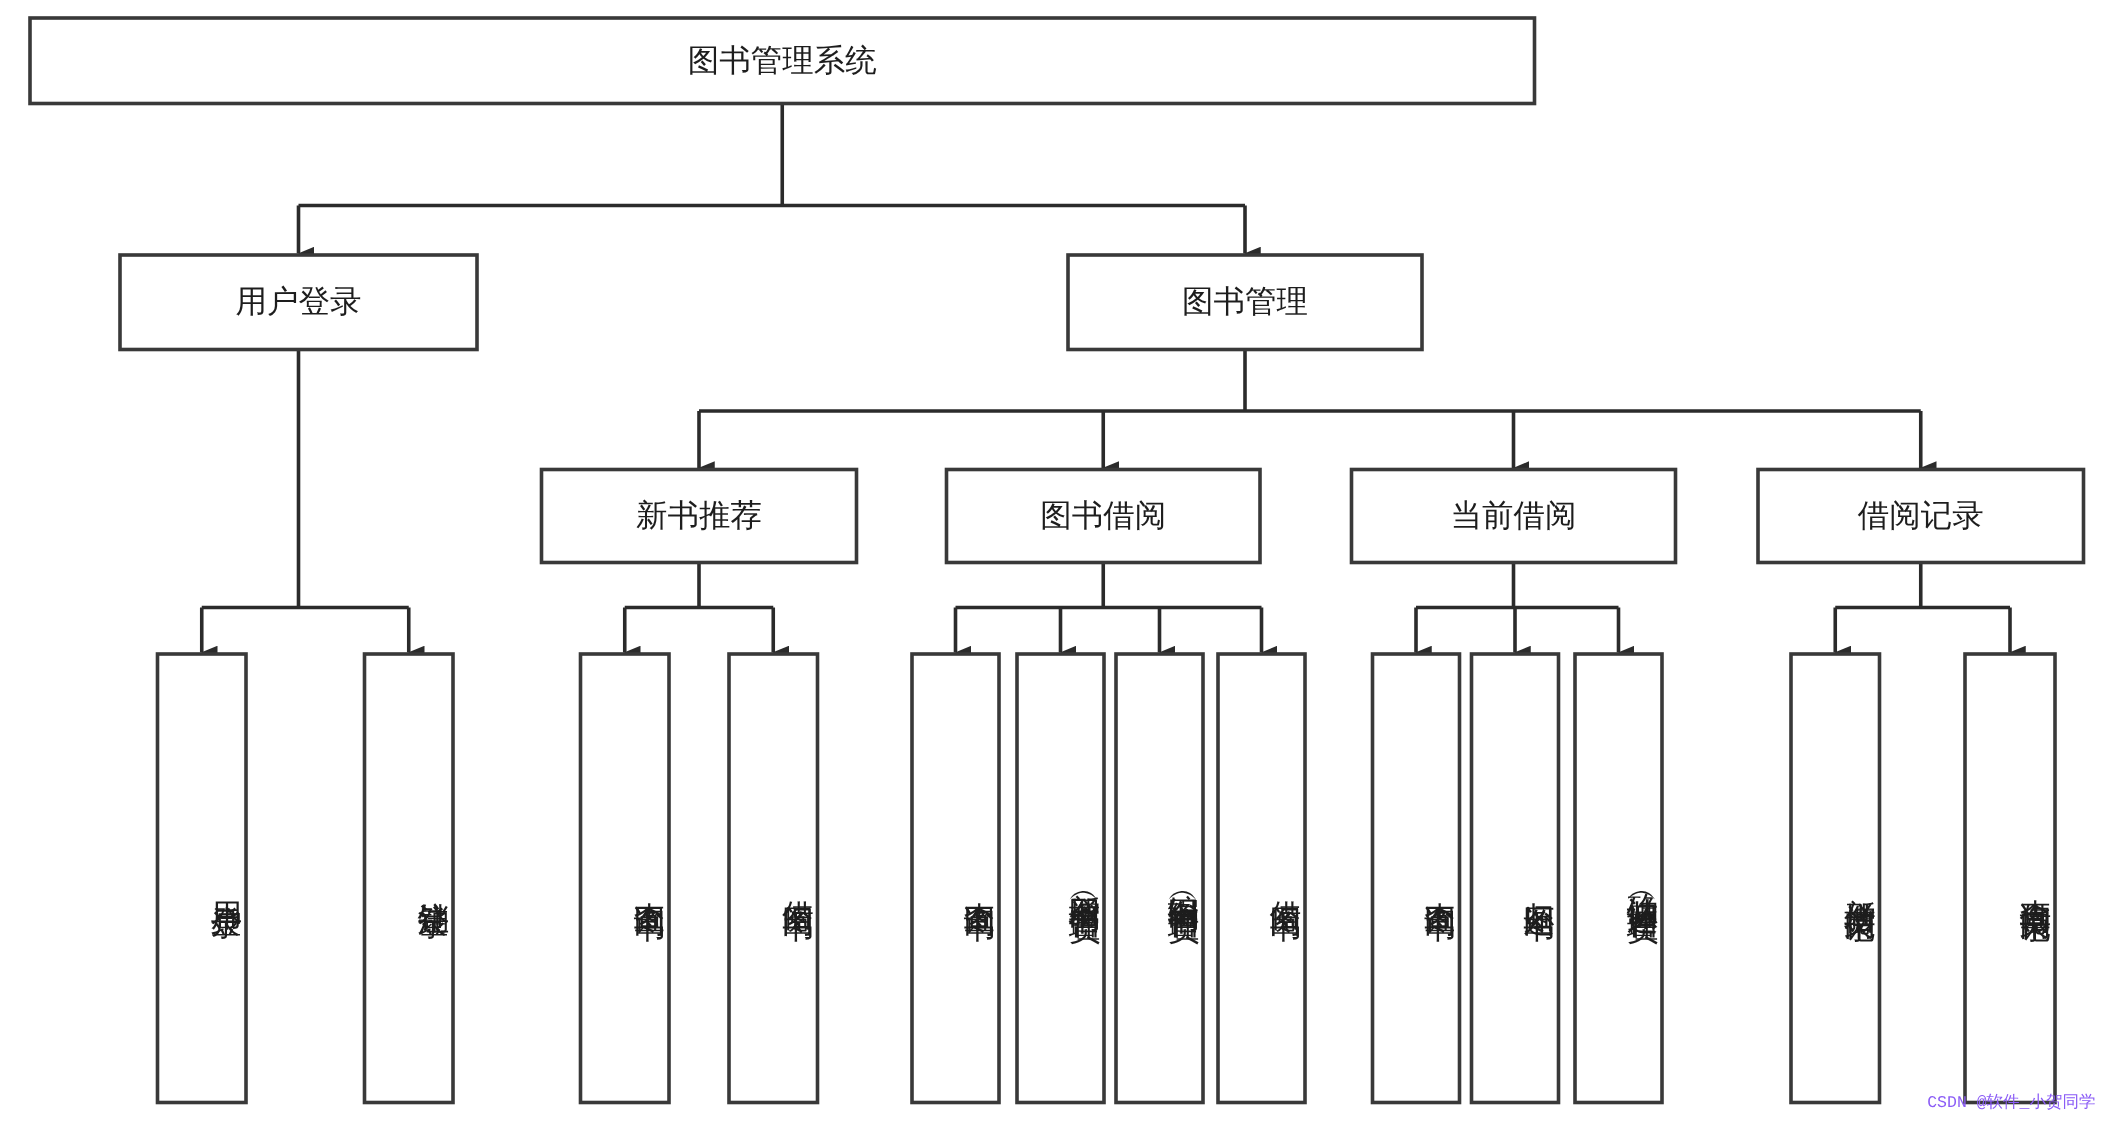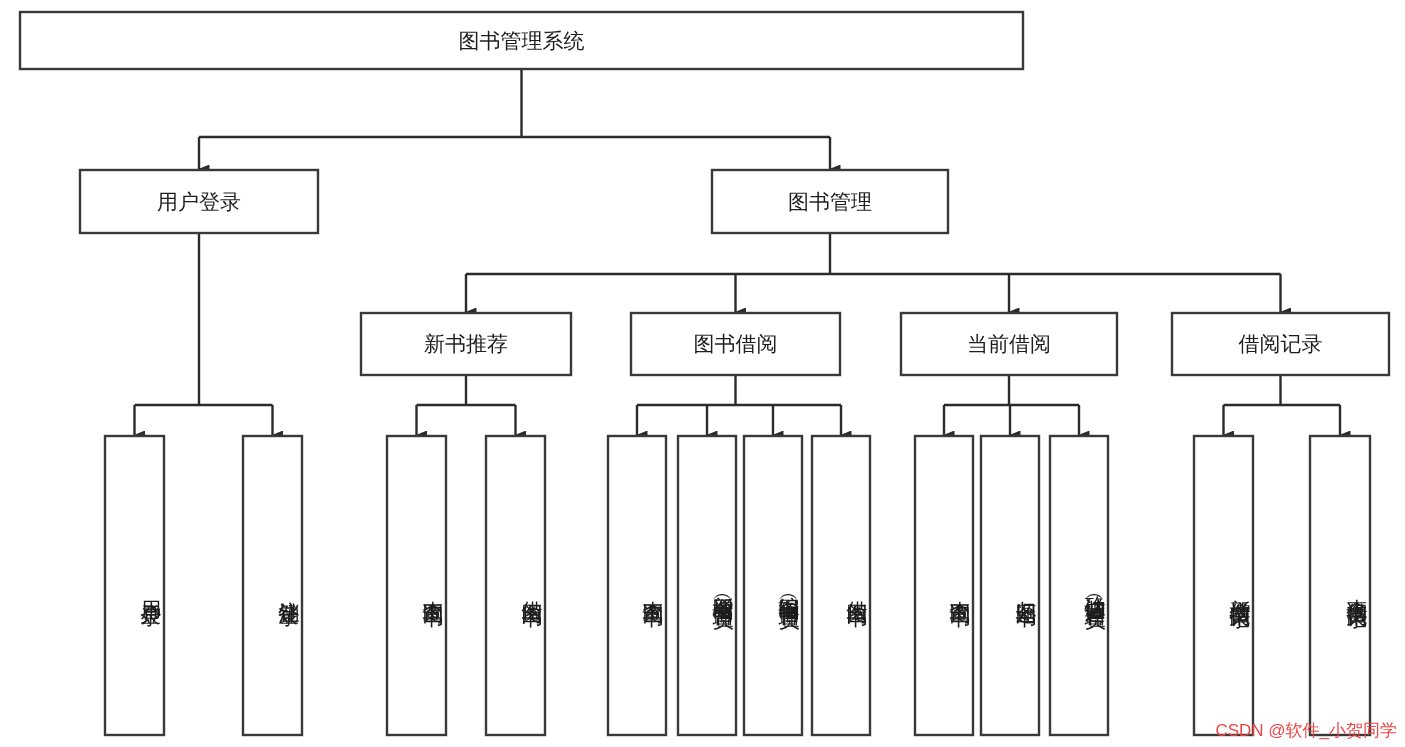--- a/index.html
+++ b/index.html
@@ -62,23 +62,23 @@
     line-height: 1.25;
     color: #1d1d1d;
     letter-spacing: 2px;
     white-space: nowrap;
     pointer-events: none;
   }
   .watermark {
     position: absolute;
     right: 8px;
     bottom: 5px;
-    font-family: Liberation Sans, sans-serif;
-    font-size: 17px;
-    color: #ef4444;
+    font-family: Liberation Mono, monospace;
+    font-size: 11px;
+    color: #8b5cf6;
     white-space: nowrap;
   }
 </style>
 </head>
 <body>
 
 <div id="diagram-root">
 
   <svg class="diagram-canvas" viewBox="0 0 1405 747">
     <defs>

